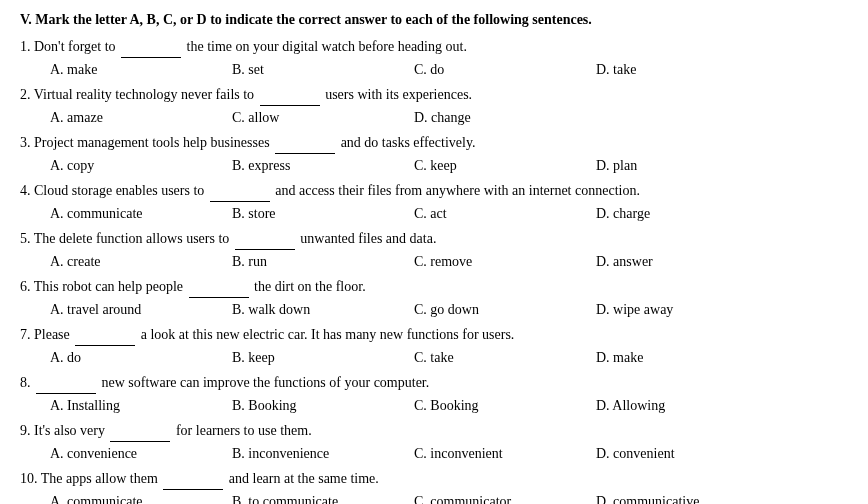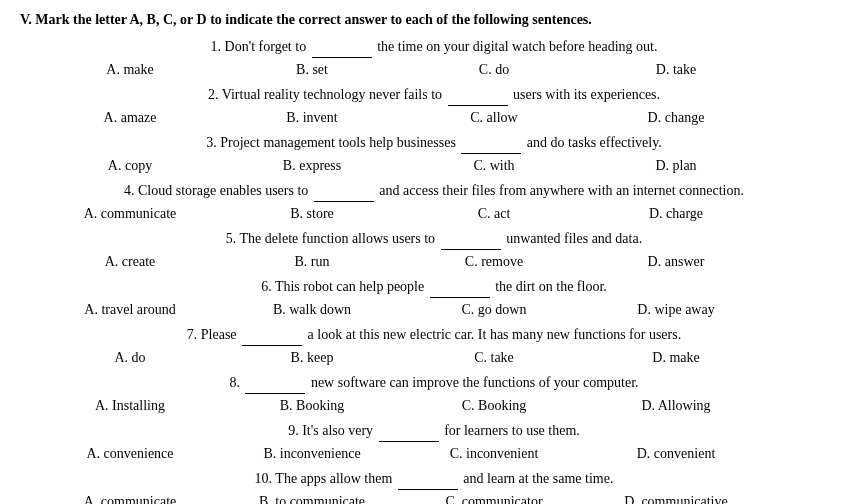--- a/index.html
+++ b/index.html
@@ -13,21 +13,20 @@
       padding: 10px 20px;
     }
     .section-title {
       font-weight: bold;
       margin-bottom: 6px;
       line-height: 1.4;
     }
     .question-block {
       margin-bottom: 4px;
       line-height: 1.5;
-      text-align: center;
     }
     .question-line {
       margin-bottom: 1px;
     }
     .answers-line {
       display: flex;
       gap: 12px;
       padding-left: 30px;
       margin-bottom: 2px;
       flex-wrap: wrap;
@@ -56,31 +55,30 @@
           <span class="answer-option">A. make</span>
           <span class="answer-option">B. set</span>
           <span class="answer-option">C. do</span>
           <span class="answer-option">D. take</span>
         </div>
       </div>
       <div class="question-block">
         <div class="question-line"><span>2. </span><span>Virtual reality technology never fails to </span><span class="blank">&nbsp;&nbsp;&nbsp;&nbsp;&nbsp;&nbsp;&nbsp;&nbsp;</span><span> users with its experiences.</span></div>
         <div class="answers-line">
           <span class="answer-option">A. amaze</span>
-          <span class="answer-option">B. invent</span>
           <span class="answer-option">C. allow</span>
           <span class="answer-option">D. change</span>
         </div>
       </div>
       <div class="question-block">
         <div class="question-line"><span>3. </span><span>Project management tools help businesses </span><span class="blank">&nbsp;&nbsp;&nbsp;&nbsp;&nbsp;&nbsp;&nbsp;&nbsp;</span><span> and do tasks effectively.</span></div>
         <div class="answers-line">
           <span class="answer-option">A. copy</span>
           <span class="answer-option">B. express</span>
-          <span class="answer-option">C. with</span>
+          <span class="answer-option">C. keep</span>
           <span class="answer-option">D. plan</span>
         </div>
       </div>
       <div class="question-block">
         <div class="question-line"><span>4. </span><span>Cloud storage enables users to </span><span class="blank">&nbsp;&nbsp;&nbsp;&nbsp;&nbsp;&nbsp;&nbsp;&nbsp;</span><span> and access their files from anywhere with an internet connection.</span></div>
         <div class="answers-line">
           <span class="answer-option">A. communicate</span>
           <span class="answer-option">B. store</span>
           <span class="answer-option">C. act</span>
           <span class="answer-option">D. charge</span>

